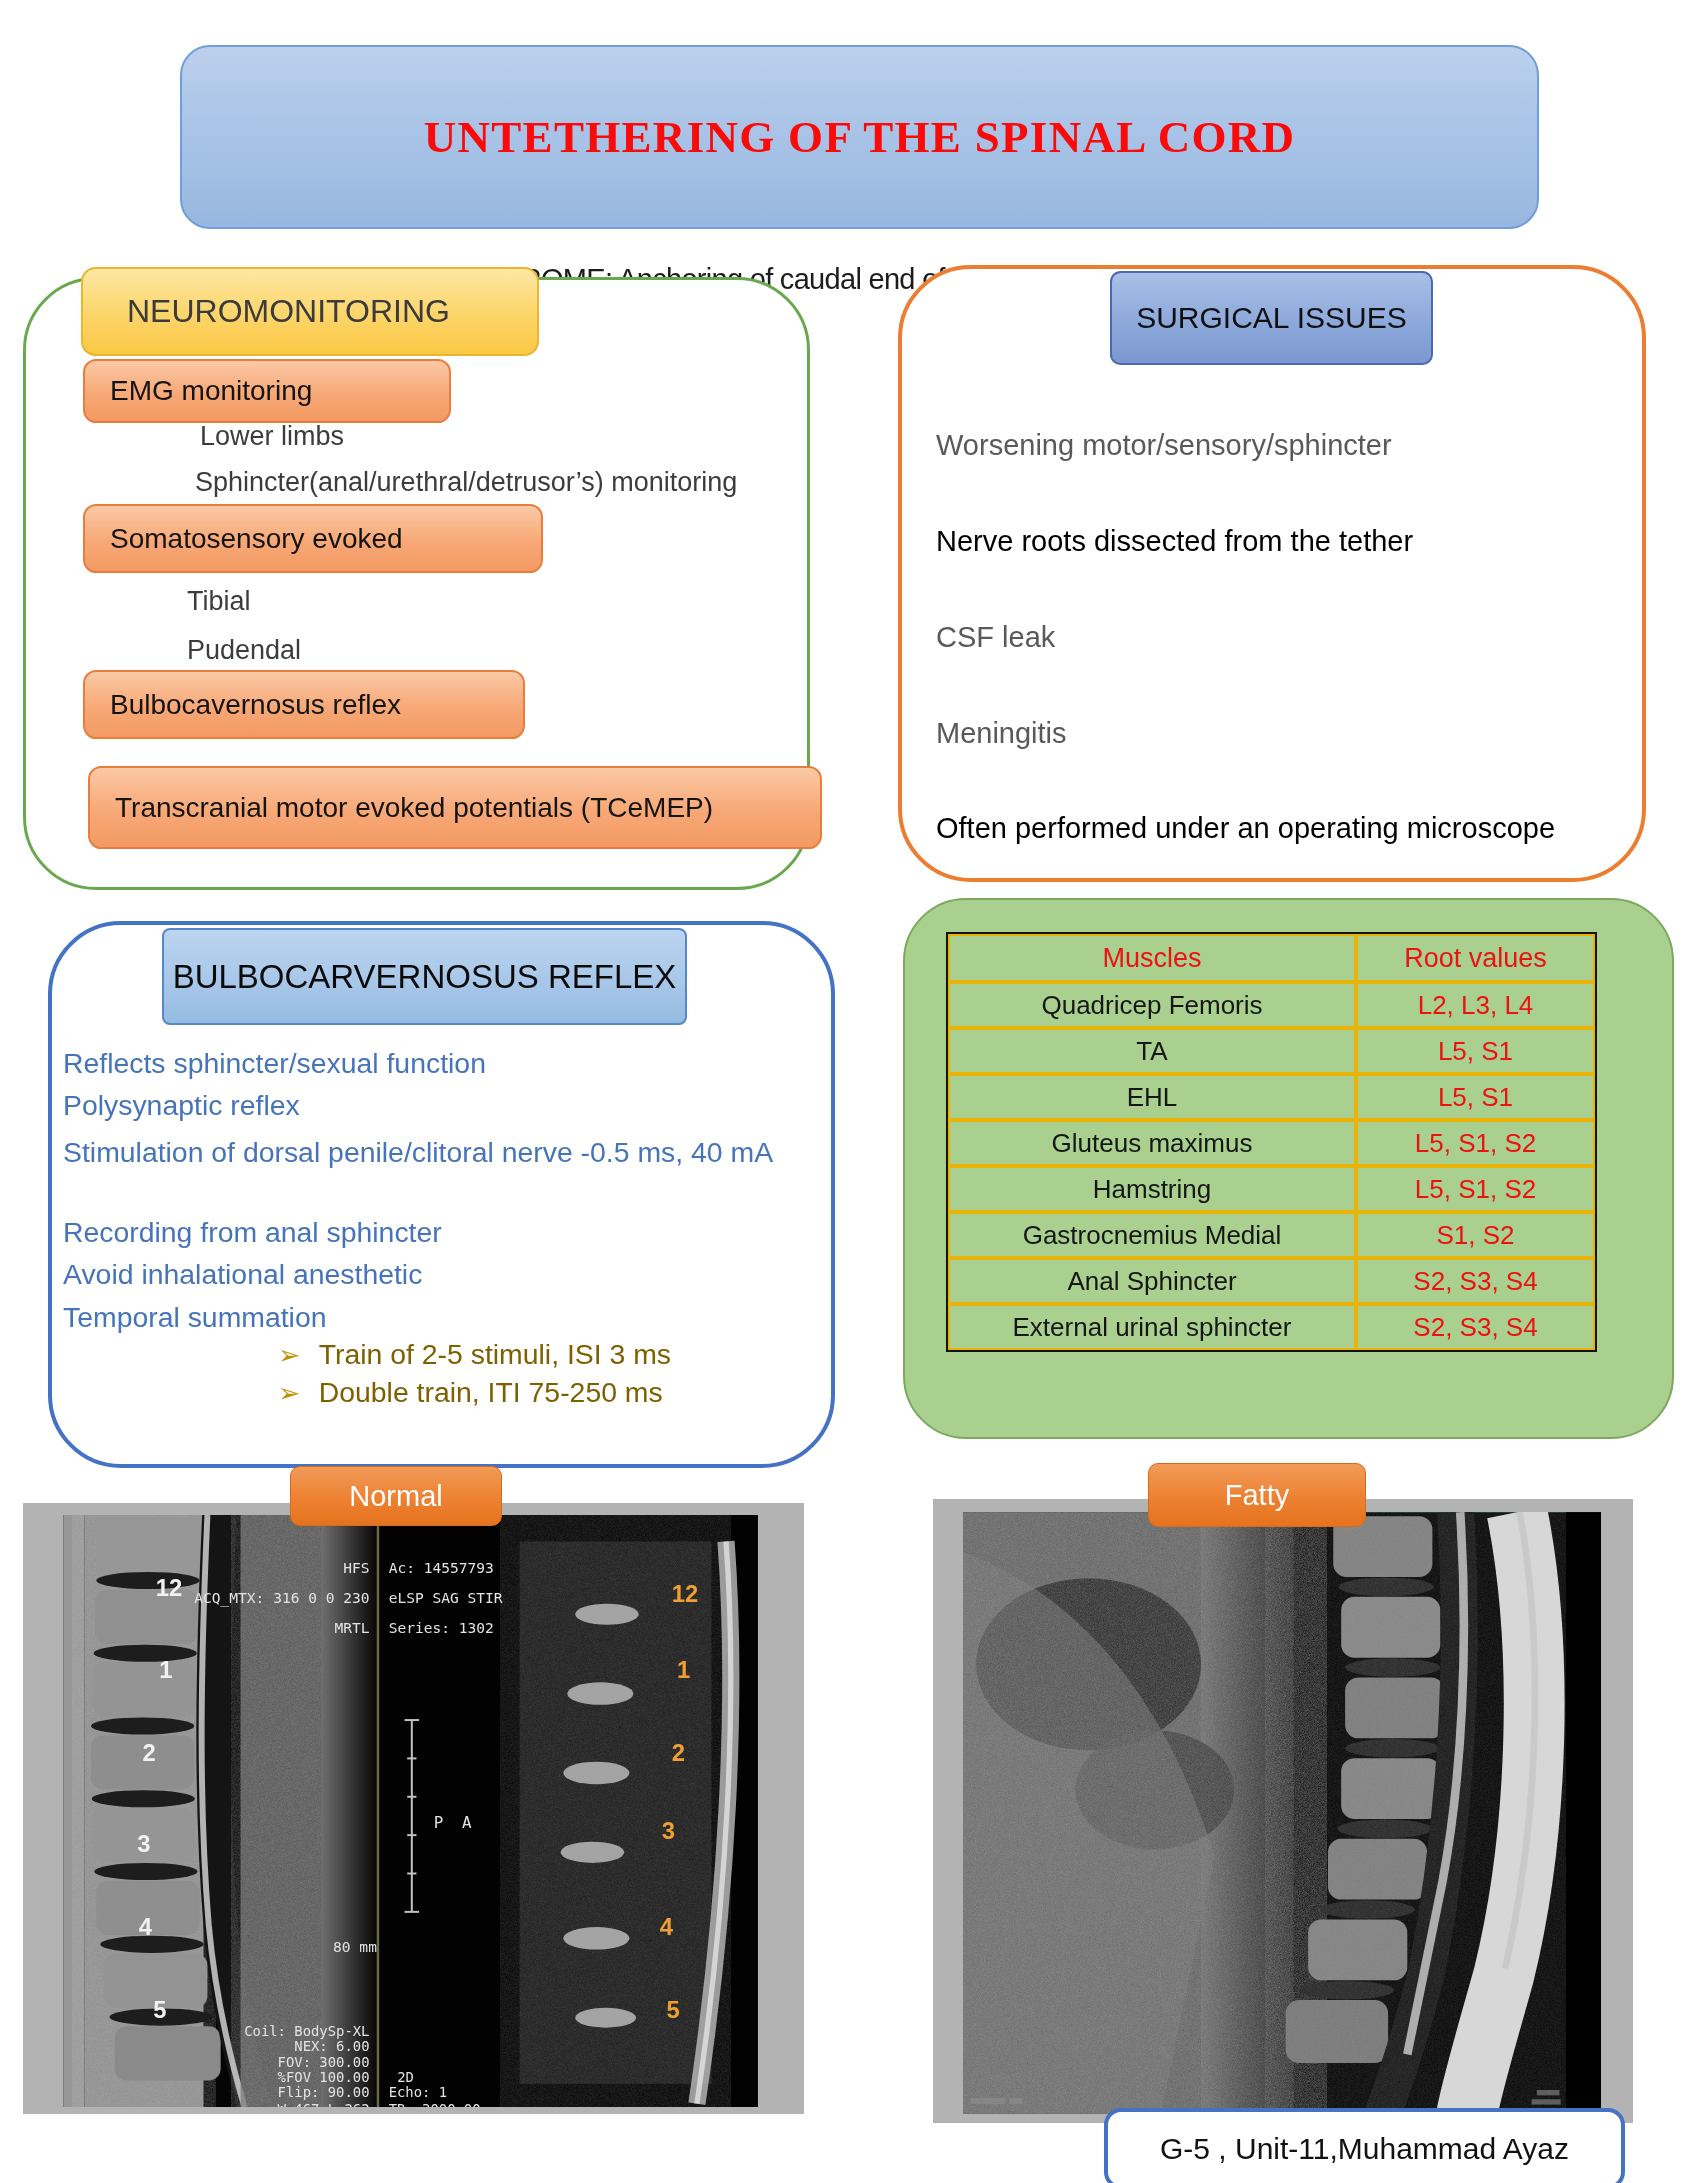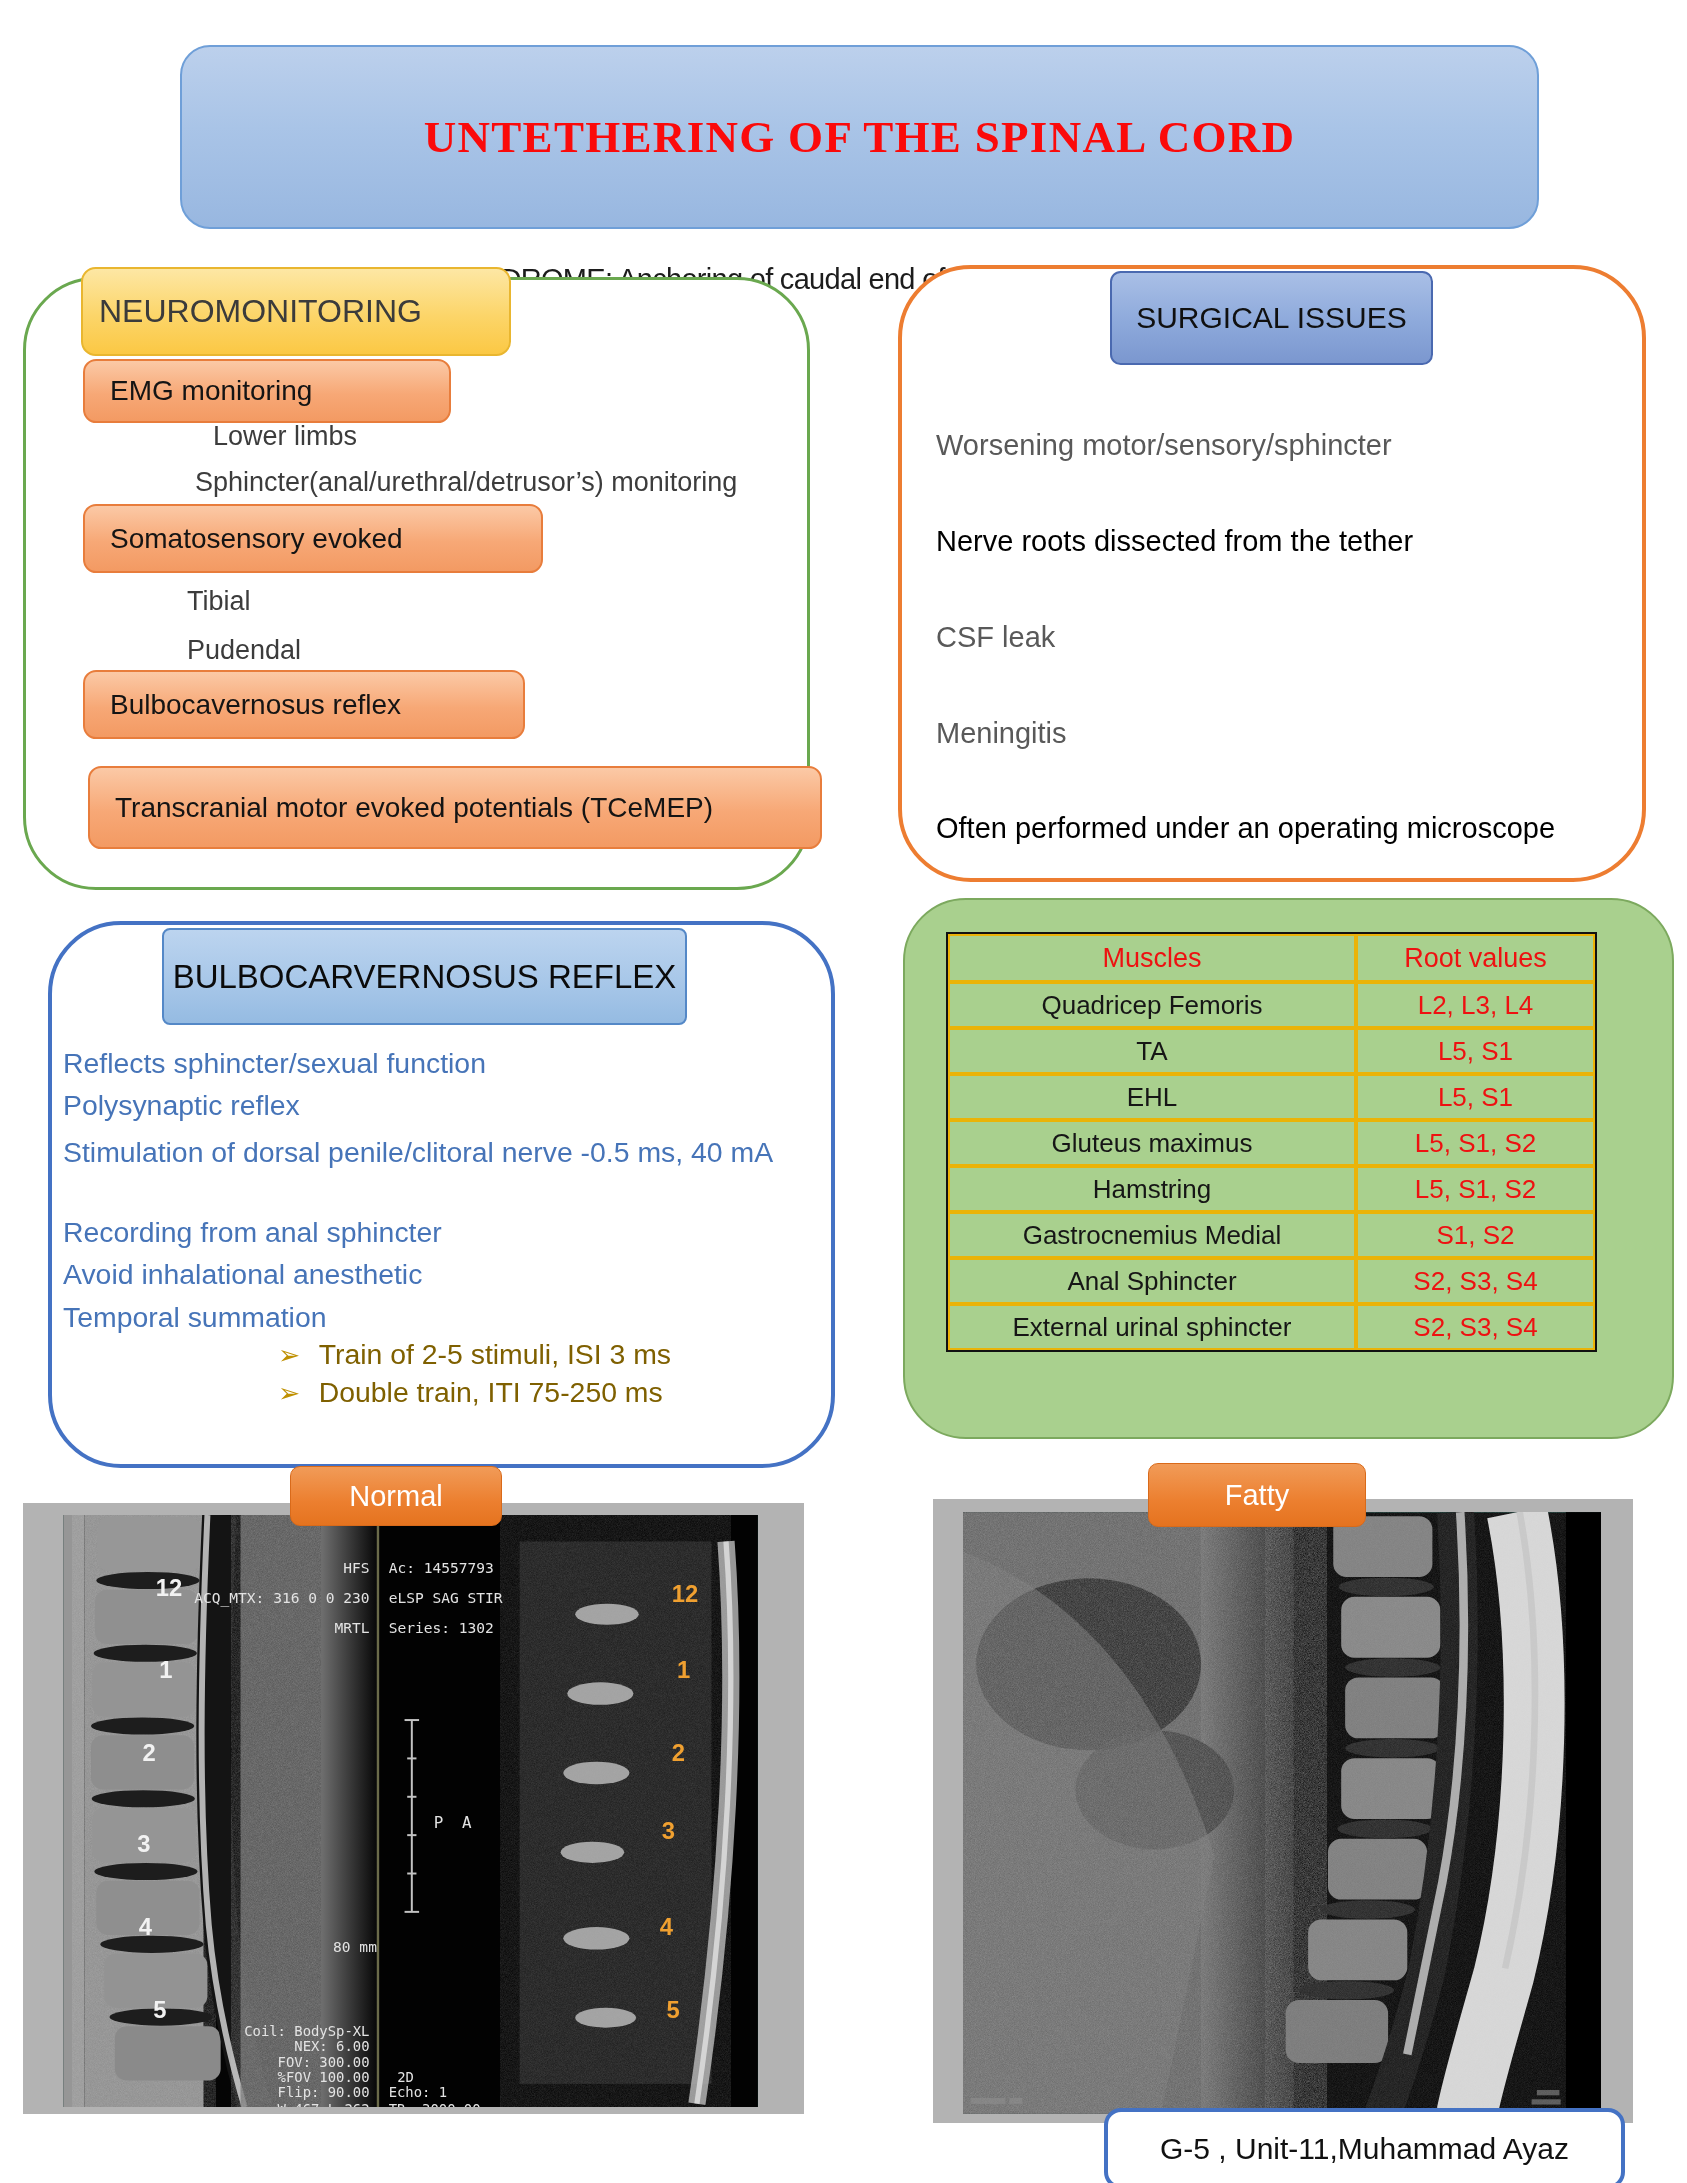--- a/index.html
+++ b/index.html
@@ -20,21 +20,21 @@
   .neuro-frame{left:23px;top:277px;width:781px;height:607px;border:3.3px solid #6aa84f;}
   .surg-frame{left:898px;top:265px;width:740px;height:609px;border:4px solid #ed7d31;}
   .bcr-frame{left:48px;top:921px;width:779px;height:539px;border:4px solid #4472c4;}
   .table-frame{left:903px;top:898px;width:767px;height:537px;border:2.6px solid #7ca95e;
     border-radius:63px;background:#a9d08e;}
 
   
   .hdr{display:flex;align-items:center;}
   .yellow-hdr{left:81px;top:267px;width:410px;height:85px;border-radius:14.6px;
     background:linear-gradient(180deg,#fde7a4 0%,#fcd569 55%,#fbc844 100%);
-    border:2.6px solid #e9b62f;padding-left:16px;font-size:32px;color:#3b3b3b;}
+    border:2.6px solid #e9b62f;padding-left:44px;font-size:32px;color:#3b3b3b;}
   .blue-hdr{left:1110px;top:271px;width:319px;height:90px;border-radius:10.6px;
     background:linear-gradient(180deg,#a9bfe6 0%,#8da9db 55%,#7b97cf 100%);
     border:2px solid #4a69b0;justify-content:center;font-size:30px;color:#101010;}
   .bcr-hdr{left:162px;top:928px;width:521px;height:93px;border-radius:8px;
     background:linear-gradient(180deg,#bcd4ef 0%,#a6c6e8 60%,#95bbe2 100%);
     border:2.6px solid #5488c7;justify-content:center;font-size:33px;color:#0b0b0b;}
 
   .orange-box{border-radius:13.2px;background:linear-gradient(180deg,#fbc9a6 0%,#f7a876 55%,#f39a63 100%);
     border:2px solid #e87d3c;display:flex;align-items:center;padding-left:25px;
     font-size:28px;color:#141414;}
@@ -88,21 +88,21 @@
     <span>TETHERED CORD SYNDROME:</span><span> Anchoring of caudal end of the spinal cord to fixed, inelastic tissue.</span>
   </div>
 
   <div class="abs frame neuro-frame"></div>
   <div class="abs hdr yellow-hdr">
     <span>NEUROMONITORING</span>
   </div>
   <div class="abs hdr orange-box emg-box">
     <span>EMG monitoring</span>
   </div>
-  <div class="abs sub-item" style="left:213px;top:421px;">Lower limbs</div>
+  <div class="abs sub-item" style="left:200px;top:421px;">Lower limbs</div>
   <div class="abs sub-item" style="left:195px;top:467px;">Sphincter(anal/urethral/detrusor’s) monitoring</div>
   <div class="abs hdr orange-box ssep-box">
     <span>Somatosensory evoked</span>
   </div>
   <div class="abs sub-item" style="left:187px;top:586px;">Tibial</div>
   <div class="abs sub-item" style="left:187px;top:635px;">Pudendal</div>
   <div class="abs hdr orange-box bcrx-box">
     <span>Bulbocavernosus reflex</span>
   </div>
   <div class="abs hdr orange-box tce-box">

